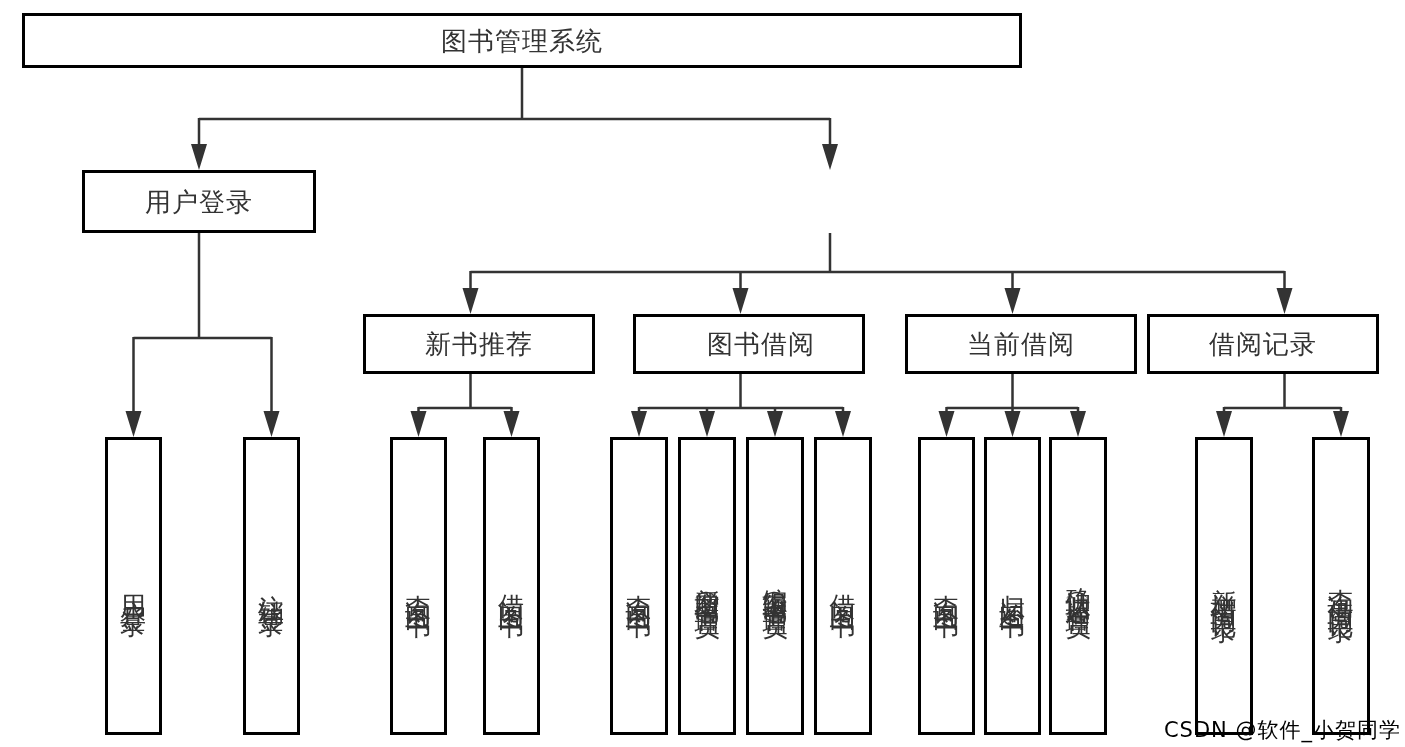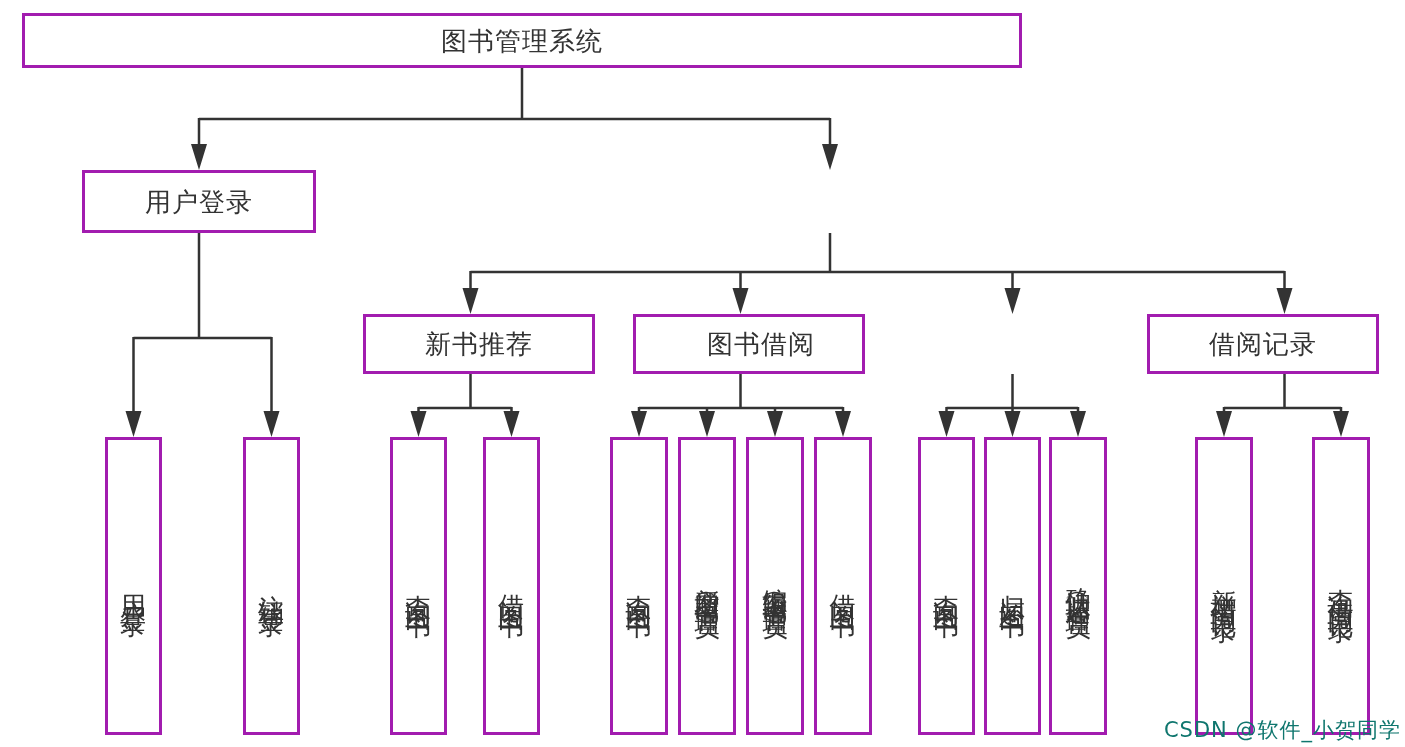--- a/index.html
+++ b/index.html
@@ -18,21 +18,21 @@
   .connectors {
     position: absolute;
     left: 0; top: 0;
     width: 1405px;
     height: 747px;
     pointer-events: none;
   }
   .box {
     position: absolute;
     box-sizing: border-box;
-    border: 3px solid #a21caf;
+    border: 3px solid #000000;
     background: #ffffff;
     color: #333333;
     display: flex;
     align-items: center;
     justify-content: center;
     font-size: 26px;
     line-height: 1;
     white-space: nowrap;
   }
   .h { letter-spacing: 1px; }
@@ -63,21 +63,21 @@
   .g3-0 { left: 918px; }
   .g3-1 { left: 984px; }
   .g3-2 { left: 1049px; width: 58px; }
   .g4-0 { left: 1195px; width: 58px; }
   .g4-1 { left: 1312px; width: 58px; }
   .watermark {
     position: absolute;
     right: 4px;
     top: 716px;
     font-size: 21px;
-    color: #0f766e;
+    color: #000000;
     letter-spacing: 1px;
     white-space: nowrap;
   }
 </style>
 </head>
 <body>
 
 <div class="stage">
 
   <svg class="connectors" viewBox="0 0 1405 747" xmlns="http://www.w3.org/2000/svg">
@@ -102,20 +102,21 @@
              M1070 411h16L1078 437Z
              M1216 411h16L1224 437Z M1333 411h16L1341 437Z" fill="#333333" stroke="none"></path>
   </svg>
 
   <div class="box h root">图书管理系统</div>
 
   <div class="box h l2-0">用户登录</div>
 
   <div class="box h l3 l3-0">新书推荐</div>
   <div class="box h l3 l3-1">图书借阅</div>
+  <div class="box h l3 l3-2">当前借阅</div>
   <div class="box h l3 l3-3">借阅记录</div>
 
   <div class="box v leaf g0-0">用户登录</div>
   <div class="box v leaf g0-1">注销登录</div>
 
   <div class="box v leaf g1-0">查询图书</div>
   <div class="box v leaf g1-1">借阅图书</div>
 
   <div class="box v leaf g2-0">查询图书</div>
   <div class="box v long leaf g2-1">新增图书（管理员）</div>

